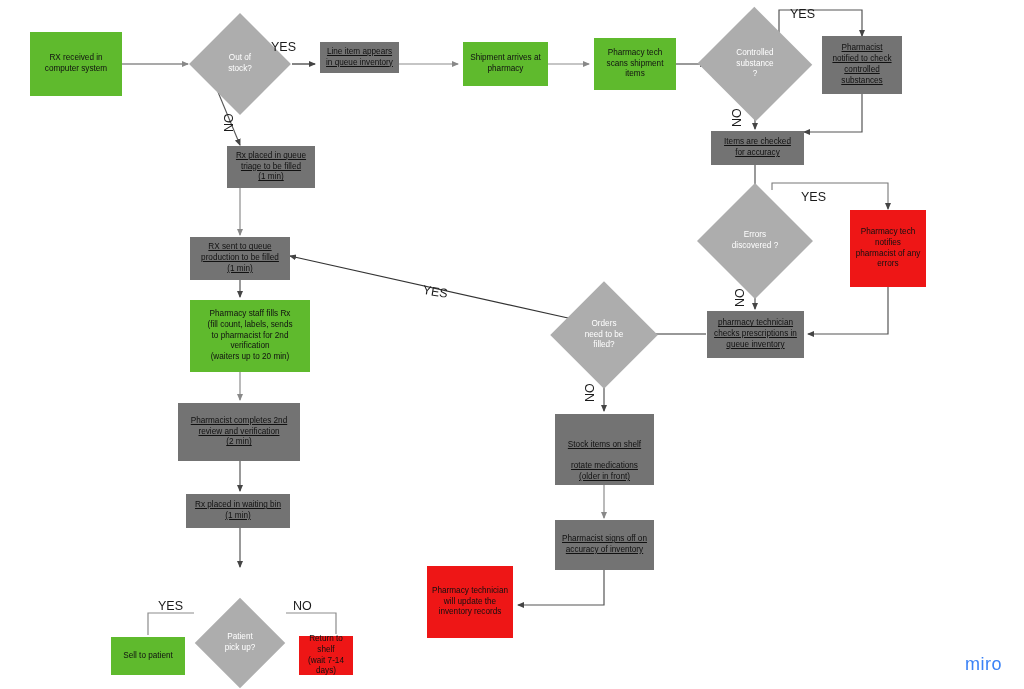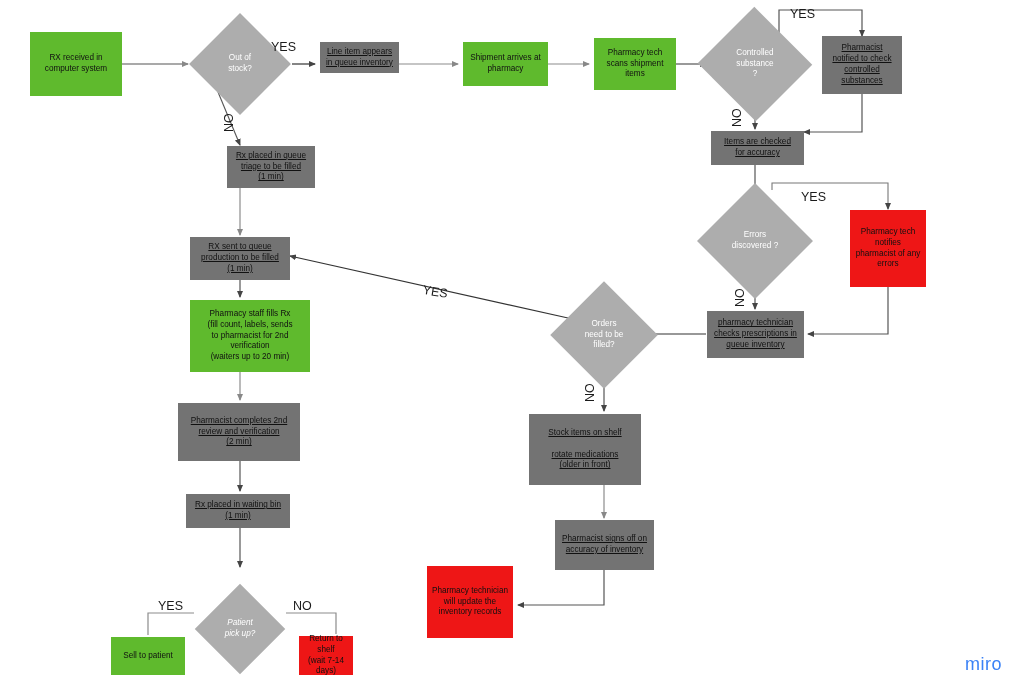--- a/index.html
+++ b/index.html
@@ -209,21 +209,21 @@
     <span>Pharmacist completes 2nd
 review and verification
 (2 min)</span>
   </div>
 
   <div class="node yellow" style="left:186px;top:494px;width:104px;height:34px;">
     <span>Rx placed in waiting bin
 (1 min)</span>
   </div>
 
-  <div class="diamond" style="left:208px;top:597px;width:64px;height:64px;font-style:italic;">
+  <div class="diamond" style="left:208px;top:611px;width:64px;height:64px;">
     <span class="dshape"></span>
     <span class="dtext">Patient
 pick up?</span>
   </div>
 
   <div class="node green" style="left:111px;top:637px;width:74px;height:38px;">
     <span>Sell to patient</span>
   </div>
 
   <div class="node red" style="left:299px;top:636px;width:54px;height:39px;">
@@ -237,21 +237,21 @@
 queue inventory</span>
   </div>
 
   <div class="diamond" style="left:566px;top:297px;width:76px;height:76px;">
     <span class="dshape"></span>
     <span class="dtext">Orders
 need to be
 filled?</span>
   </div>
 
-  <div class="node yellow" style="left:529px;top:414px;width:112px;height:71px;">
+  <div class="node yellow" style="left:555px;top:414px;width:99px;height:71px;align-items:flex-end;">
     <span>Stock items on shelf
 
 rotate medications
 (older in front)</span>
   </div>
 
   <div class="node yellow" style="left:555px;top:520px;width:99px;height:50px;">
     <span>Pharmacist signs off on
 accuracy of inventory</span>
   </div>

